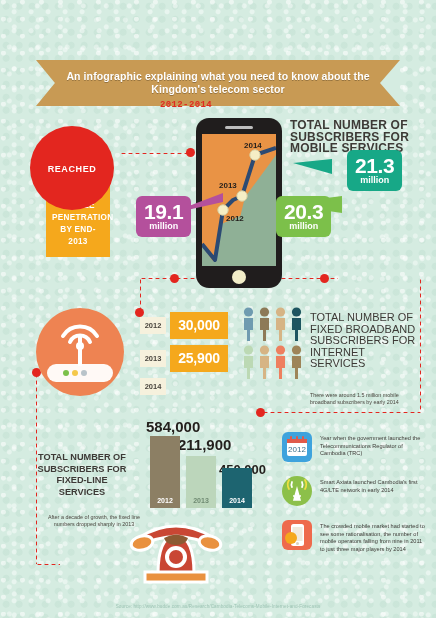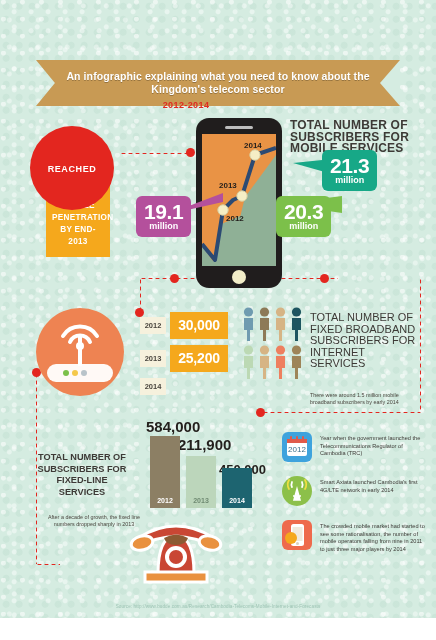--- a/index.html
+++ b/index.html
@@ -27,21 +27,21 @@
     clip-path:polygon(0 0,100% 0,100% 100%,0 100%,5.2% 50%);
     display:flex;align-items:center;justify-content:center;
   }
   #banner:after{content:"";position:absolute;right:0;top:0;width:20px;height:46px;
     background:#d5ece1;clip-path:polygon(100% 0,100% 100%,0 50%);}
   #banner-text{
     color:#fff;font-weight:bold;font-size:10.5px;line-height:13.5px;text-align:center;
     letter-spacing:.1px;text-shadow:0 1px 0 rgba(0,0,0,.25);padding:0 26px;z-index:2;
   }
   #years-sub{left:0;top:100px;width:372px;text-align:center;color:#e02a21;
-    font-weight:bold;font-size:9px;letter-spacing:.4px;}
+    font-weight:bold;font-size:9px;letter-spacing:.4px;font-family:Liberation Mono, monospace;}
   
   #phone{left:196px;top:118px;width:86px;height:170px;background:#201d1d;border-radius:13px;}
   #phone-speaker{left:29px;top:8px;width:28px;height:3px;background:#bdbdbd;border-radius:2px;}
   #phone-home{left:36px;top:152px;width:14px;height:14px;background:#f2edc8;border-radius:50%;}
   #phone-screen{left:6px;top:16px;width:74px;height:132px;background:#8fb096;overflow:hidden;}
   #phone-orange{left:0;top:0;width:74px;height:132px;background:#e99345;
     clip-path:polygon(0 0,100% 0,100% 16%,58% 48%,52% 62%,27% 68%,14% 96%,0 84%);}
   
   #pen-circle{left:30px;top:126px;width:84px;height:84px;background:#e3261f;border-radius:50%;
     display:flex;flex-direction:column;align-items:center;justify-content:center;z-index:4;}
@@ -50,21 +50,21 @@
   #pen-box{left:46px;top:168px;width:52px;padding:32px 6px 9px;background:#f5a81c;
     text-align:center;z-index:3;}
   #pen-box-text{color:#fff;font-weight:bold;font-size:8.2px;line-height:12px;letter-spacing:.3px;}
   
   #mob-head{left:290px;top:120px;width:140px;color:#3d3a36;font-weight:bold;
     font-size:12px;line-height:11.5px;letter-spacing:.2px;}
   
   .callout{border-radius:6px;padding:5px 8px 6px;text-align:center;color:#fff;}
   .callout .num{font-weight:bold;font-size:21px;line-height:21px;letter-spacing:-.4px;}
   .callout .unit{font-weight:bold;font-size:9px;line-height:10px;margin-top:-1px;}
-  #c-2014{left:322px;top:150px;background:#17a887;}
+  #c-2014{left:347px;top:150px;background:#17a887;}
   #c-2013{left:276px;top:196px;background:#7cc04a;}
   #c-2012{left:136px;top:196px;background:#b4509c;}
   .yr-lbl{color:#231f1c;font-weight:bold;font-size:8px;}
   
   #router{left:36px;top:308px;width:88px;height:88px;background:#ee8352;border-radius:50%;}
   .bb-row{display:flex;align-items:center;gap:4px;margin-bottom:6px;}
   .bb-year{width:26px;text-align:center;background:#f6f1dd;color:#4a463f;font-weight:bold;
     font-size:7.5px;padding:4px 0;}
   .bb-val{width:58px;background:#f5a81c;color:#fff;font-weight:bold;font-size:14px;
     padding:5px 0 6px;text-align:center;letter-spacing:-.2px;}
@@ -182,21 +182,21 @@
     </svg>
   </div>
 
   <div class="abs" id="bb-list">
     <div class="bb-row">
       <div class="bb-year">2012</div>
       <div class="bb-val">30,000</div>
     </div>
     <div class="bb-row">
       <div class="bb-year">2013</div>
-      <div class="bb-val">25,200</div>
+      <div class="bb-val">25,900</div>
     </div>
     <div class="bb-row">
       <div class="bb-year">2014</div>
     </div>
   </div>
 
   <div class="abs" id="people">
     <div class="prow">
       <svg width="13" height="34" viewBox="0 0 13 34">
           <circle cx="6.5" cy="5" r="4.6" fill="#6f9bb0"></circle>

